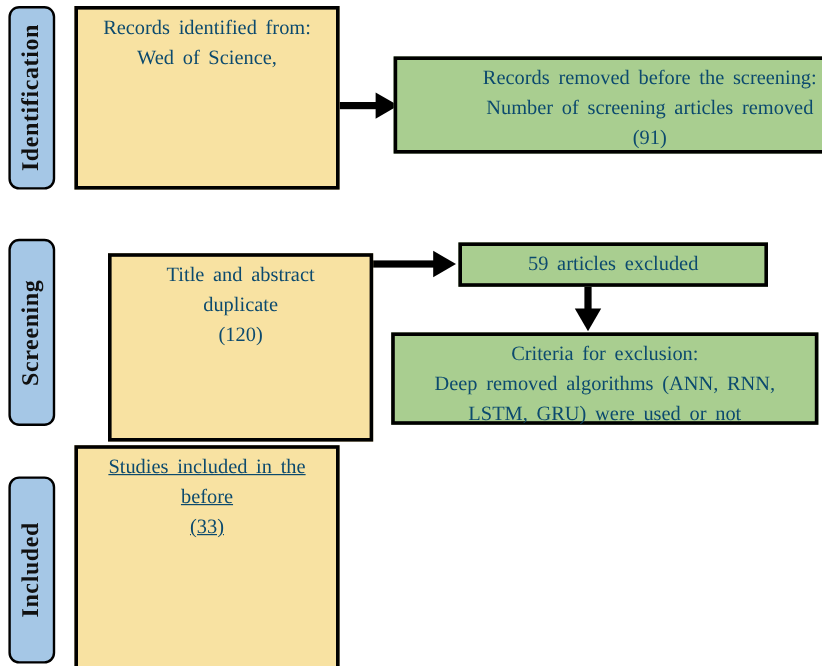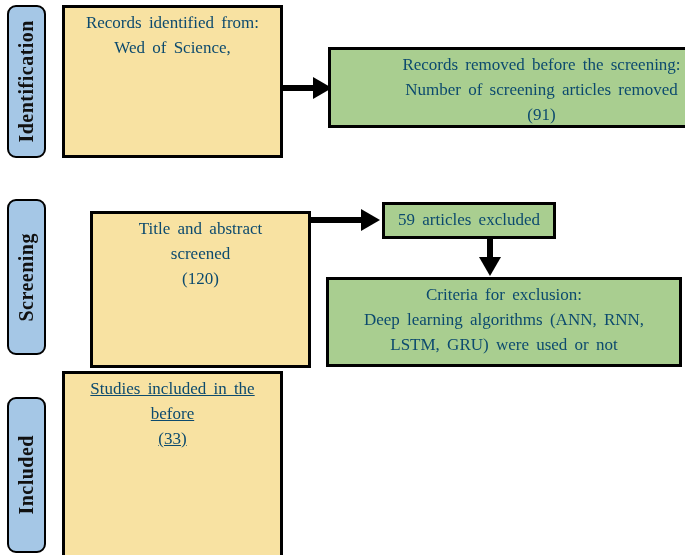--- a/index.html
+++ b/index.html
@@ -60,22 +60,22 @@
   .box.green  { background: #a9ce90; }
 
   
   #stage-identification { left: 7px;  top: 5px;   width: 39px;  height: 153px; }
   #stage-screening      { left: 7px;  top: 199px; width: 39px;  height: 156px; }
   #stage-included       { left: 7px;  top: 397px; width: 39px;  height: 156px; }
 
   #box-records-identified { left: 62px;  top: 5px;   width: 221px; height: 153px; }
   #box-records-removed    { left: 328px; top: 47px;  width: 419px; height: 81px; padding-left: 12px;  }
   #box-title-abstract     { left: 62px;  top: 211px; width: 221px; height: 157px; margin-left: 28px; }
-  #box-articles-excluded  { left: 382px; top: 202px; width: 174px; height: 37px;  }
-  #box-criteria-exclusion { left: 326px; top: 277px; width: 356px; height: 90px;  }
+  #box-articles-excluded  { left: 382px; top: 202px; width: 258px; height: 37px;  }
+  #box-criteria-exclusion { left: 326px; top: 277px; width: 356px; height: 77px;  }
   #box-studies-included   { left: 62px;  top: 371px; width: 221px; height: 188px; text-decoration: underline; }
 </style>
 </head>
 <body>
 
 <div class="canvas">
 
   <svg class="arrows-layer" viewBox="0 0 685 555" xmlns="http://www.w3.org/2000/svg">
     <g fill="#000000">
       <rect x="283" y="85" width="32" height="6"></rect>
@@ -106,29 +106,29 @@
     <span class="line">Wed of Science,</span>
   </div>
   <div class="box green" id="box-records-removed">
     <span class="line">Records removed before the screening:</span>
     <span class="line">Number of screening articles removed</span>
     <span class="line">(91)</span>
   </div>
 
   <div class="box yellow" id="box-title-abstract">
     <span class="line">Title and abstract</span>
-    <span class="line">screened</span>
+    <span class="line">duplicate</span>
     <span class="line">(120)</span>
   </div>
   <div class="box green" id="box-articles-excluded">
     <span class="line">59 articles excluded</span>
   </div>
   <div class="box green" id="box-criteria-exclusion">
     <span class="line">Criteria for exclusion:</span>
-    <span class="line">Deep learning algorithms (ANN, RNN,</span>
+    <span class="line">Deep removed algorithms (ANN, RNN,</span>
     <span class="line">LSTM, GRU) were used or not</span>
   </div>
 
   <div class="box yellow" id="box-studies-included">
     <span class="line">Studies included in the</span>
     <span class="line">before</span>
     <span class="line">(33)</span>
   </div>
 
 </div>

